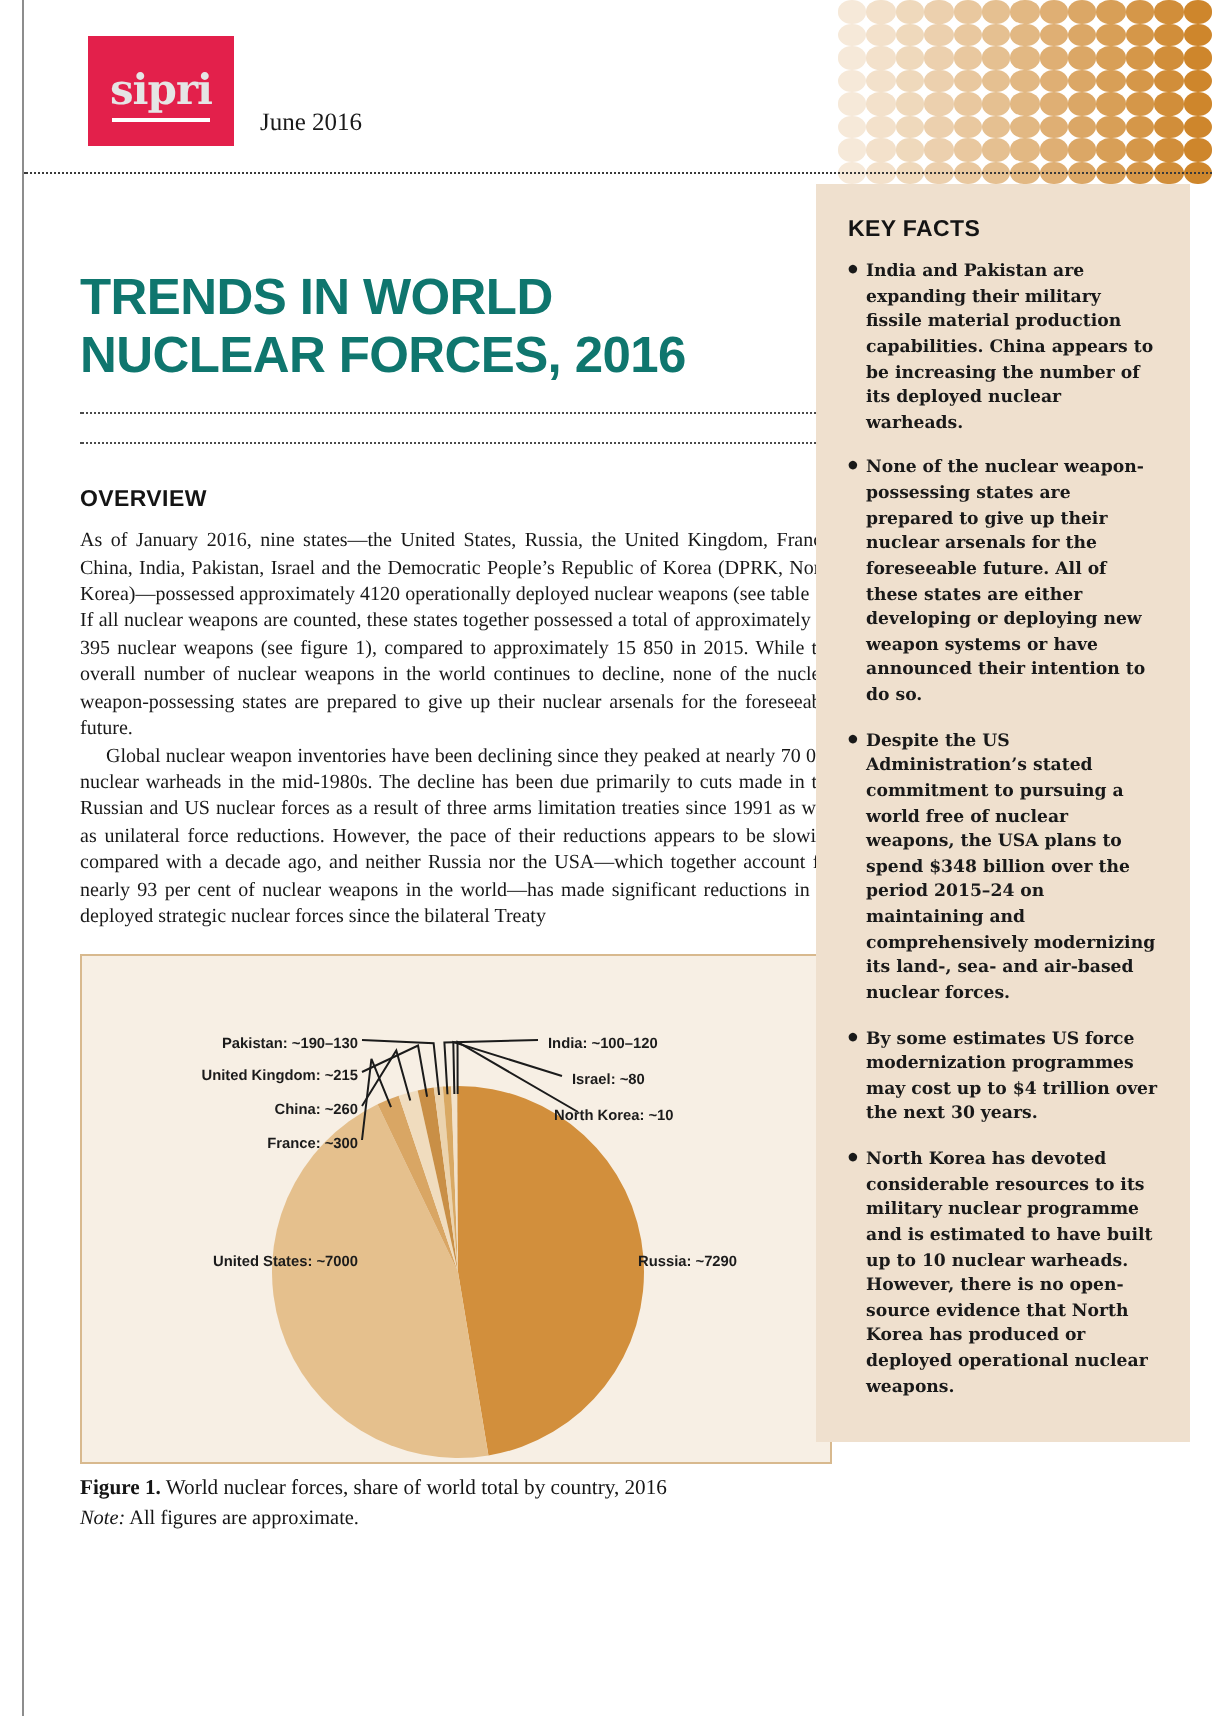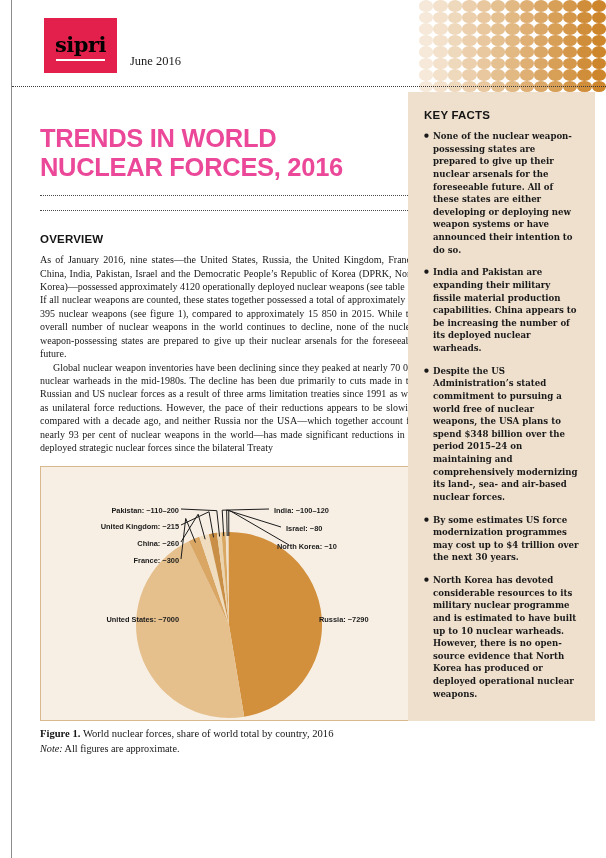--- a/index.html
+++ b/index.html
@@ -29,21 +29,21 @@
   .dotgrid i { display:block; border-radius:50%; width:100%; height:100%; }
 
   
   .logo-box {
     position:absolute; left:44px; top:18px; width:73px; height:55px;
     background:#E3204B;
   }
   .logo-word {
     position:absolute; left:0; right:0; top:16px;
     text-align:center;
-    color:#000000;
+    color:#e5e5e5;
     font-family:"DejaVu Serif", serif;
     font-weight:700; font-size:21px; letter-spacing:-0.5px;
     line-height:1;
   }
   .logo-rule {
     position:absolute; left:12px; right:12px; top:41px; height:2px;
     background:#ffffff;
   }
   .head-title {
     position:absolute; left:129px; top:31px;
@@ -57,27 +57,27 @@
   }
   .head-dots {
     position:absolute; left:12px; top:86px; width:594px;
     border-top:1.5px dotted #3a3a3a;
   }
 
   
   .main { position:absolute; left:40px; top:106px; width:378px; }
 
   h1.doc-title {
-    margin:18px 0 0 0;
+    margin:29px 0 0 0;
     font-family:"Liberation Sans", sans-serif;
     font-weight:700;
     font-size:25.5px;
     line-height:1.12;
     letter-spacing:-0.3px;
-    color:#ec4899;
+    color:#0f766e;
     max-width:360px;
   }
   .rule-dot { border-top:1.4px dotted #4a4a4a; margin-top:14px; }
   .authors {
     font-family:"Liberation Serif", serif;
     font-size:10.3px;
     letter-spacing:0.6px;
     color:#141414;
     padding:5px 0 4px 0;
     font-variant:small-caps;
@@ -314,21 +314,21 @@
               <polyline points="154.49812716767903,75.5462280018252 144.711063194192,51.45860921584155 140,92"></polyline>
               <polyline points="164.1250723832722,72.26209804703635 157.15037442782364,47.21507051021551 140,75"></polyline>
               <polyline points="172.54034066794063,70.35298674035339 168.02403569453,44.748241293715054 140,58"></polyline>
               <polyline points="178.56744571311998,69.50126035007582 175.81186805627863,43.64769595796314 140,42"></polyline>
               <polyline points="182.7327185813573,69.15600331785596 181.1939622118662,43.20157732082512 228,42"></polyline>
               <polyline points="186.18276037923835,69.01855451746844 185.65188138890346,43.02397493830193 240,60"></polyline>
               <polyline points="187.81826353470237,69.00018555155756 187.76517198304236,43.00023975763057 248,78"></polyline>
             </g>
         </svg>
       </div>
-      <div class="lbl r" id="lb-pak" style="left:20px; top:39px; width:118px;">Pakistan: ~110–200</div>
+      <div class="lbl r" id="lb-pak" style="left:20px; top:39px; width:118px;">Pakistan: ~190–130</div>
       <div class="lbl r" id="lb-uk" style="left:10px; top:55px; width:128px;">United Kingdom: ~215</div>
       <div class="lbl r" id="lb-chn" style="left:20px; top:72px; width:118px;">China: ~260</div>
       <div class="lbl r" id="lb-fra" style="left:20px; top:89px; width:118px;">France: ~300</div>
       <div class="lbl r" id="lb-us" style="left:10px; top:148px; width:128px;">United States: ~7000</div>
       <div class="lbl" id="lb-ind" style="left:233px; top:39px;">India: ~100–120</div>
       <div class="lbl" id="lb-isr" style="left:245px; top:57px;">Israel: ~80</div>
       <div class="lbl" id="lb-nk" style="left:236px; top:75px;">North Korea: ~10</div>
       <div class="lbl" id="lb-rus" style="left:278px; top:148px;">Russia: ~7290</div>
     </div>
 
@@ -337,22 +337,22 @@
     </div>
     <div class="fig-note">
       <i>Note:</i><span> All figures are approximate.</span>
     </div>
   </div>
 
   <div class="sidebar">
     <div class="sb-inner">
       <div class="sb-title">KEY FACTS</div>
       <div id="sb-list">
+          <div class="sb-item">India and Pakistan are expanding their military fissile material production capabilities. China appears to be increasing the number of its deployed nuclear warheads.</div>
           <div class="sb-item">None of the nuclear weapon-possessing states are prepared to give up their nuclear arsenals for the foreseeable future. All of these states are either developing or deploying new weapon systems or have announced their intention to do so.</div>
-          <div class="sb-item">India and Pakistan are expanding their military fissile material production capabilities. China appears to be increasing the number of its deployed nuclear warheads.</div>
           <div class="sb-item">Despite the US Administration’s stated commitment to pursuing a world free of nuclear weapons, the USA plans to spend $348 billion over the period 2015–24 on maintaining and comprehensively modernizing its land-, sea- and air-based nuclear forces.</div>
           <div class="sb-item">By some estimates US force modernization programmes may cost up to $4 trillion over the next 30 years.</div>
           <div class="sb-item">North Korea has devoted considerable resources to its military nuclear programme and is estimated to have built up to 10 nuclear warheads. However, there is no open-source evidence that North Korea has produced or deployed operational nuclear weapons.</div>
         </div>
     </div>
   </div>
 
 </div>
 
 </body></html>

